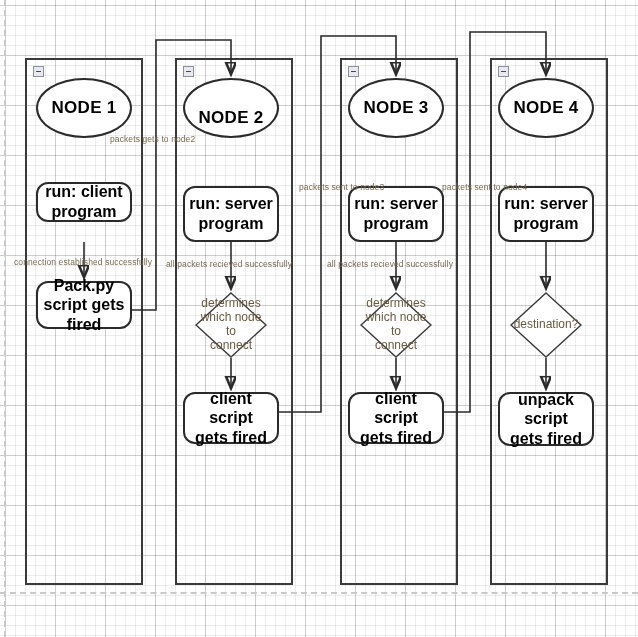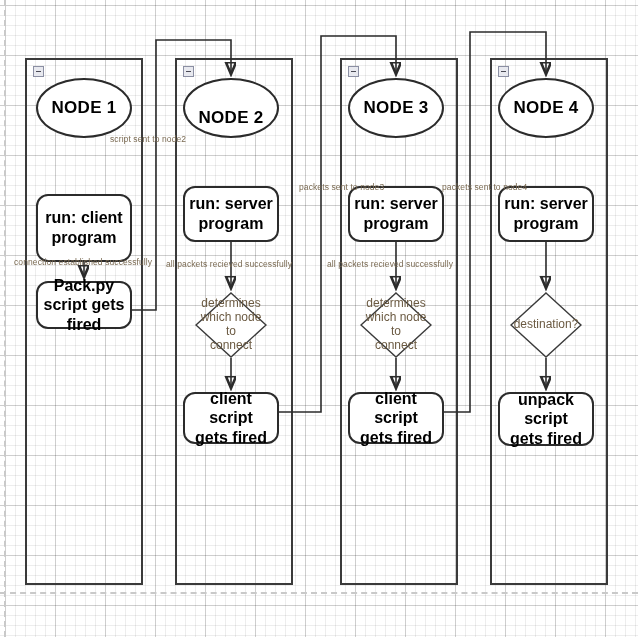--- a/index.html
+++ b/index.html
@@ -185,21 +185,21 @@
       </div>
       <div class="shape terminator" style="left: 183px; top: 78px; width: 96px; height: 60px;">
         <span style="white-space: pre-line; margin-top: 20px;">NODE 2</span>
       </div>
       <div class="shape terminator" style="left: 348px; top: 78px; width: 96px; height: 60px;">
         <span style="white-space: pre-line;">NODE 3</span>
       </div>
       <div class="shape terminator" style="left: 498px; top: 78px; width: 96px; height: 60px;">
         <span style="white-space: pre-line;">NODE 4</span>
       </div>
-      <div class="shape process" style="left: 36px; top: 194px; width: 96px; height: 68px;">
+      <div class="shape process" style="left: 36px; top: 182px; width: 96px; height: 40px;">
         <span style="white-space: pre-line;">run: client
 program</span>
       </div>
       <div class="shape process" style="left: 183px; top: 186px; width: 96px; height: 56px;">
         <span style="white-space: pre-line;">run: server
 program</span>
       </div>
       <div class="shape process" style="left: 348px; top: 186px; width: 96px; height: 56px;">
         <span style="white-space: pre-line;">run: server
 program</span>
@@ -243,21 +243,21 @@
         <span style="white-space: pre-line;">client script
 gets fired</span>
       </div>
       <div class="shape process" style="left: 498px; top: 392px; width: 96px; height: 54px;">
         <span style="white-space: pre-line;">unpack script
 gets fired</span>
       </div>
     </div>
 
   <div id="labels-layer">
-      <div class="edge-label" style="left: 110px; top: 134px;">script sent to node2</div>
+      <div class="edge-label" style="left: 110px; top: 134px;">packets gets to node2</div>
       <div class="edge-label" style="left: 267px; top: 182px; margin-left: 32px;">packets sent to node3</div>
       <div class="edge-label" style="left: 442px; top: 182px;">packets sent to node4</div>
       <div class="edge-label" style="left: 14px; top: 257px;">connection established successfully</div>
       <div class="edge-label" style="left: 166px; top: 259px;">all packets recieved successfully</div>
       <div class="edge-label" style="left: 327px; top: 259px;">all packets recieved successfully</div>
     </div>
 
 </div>
 
 </body></html>

